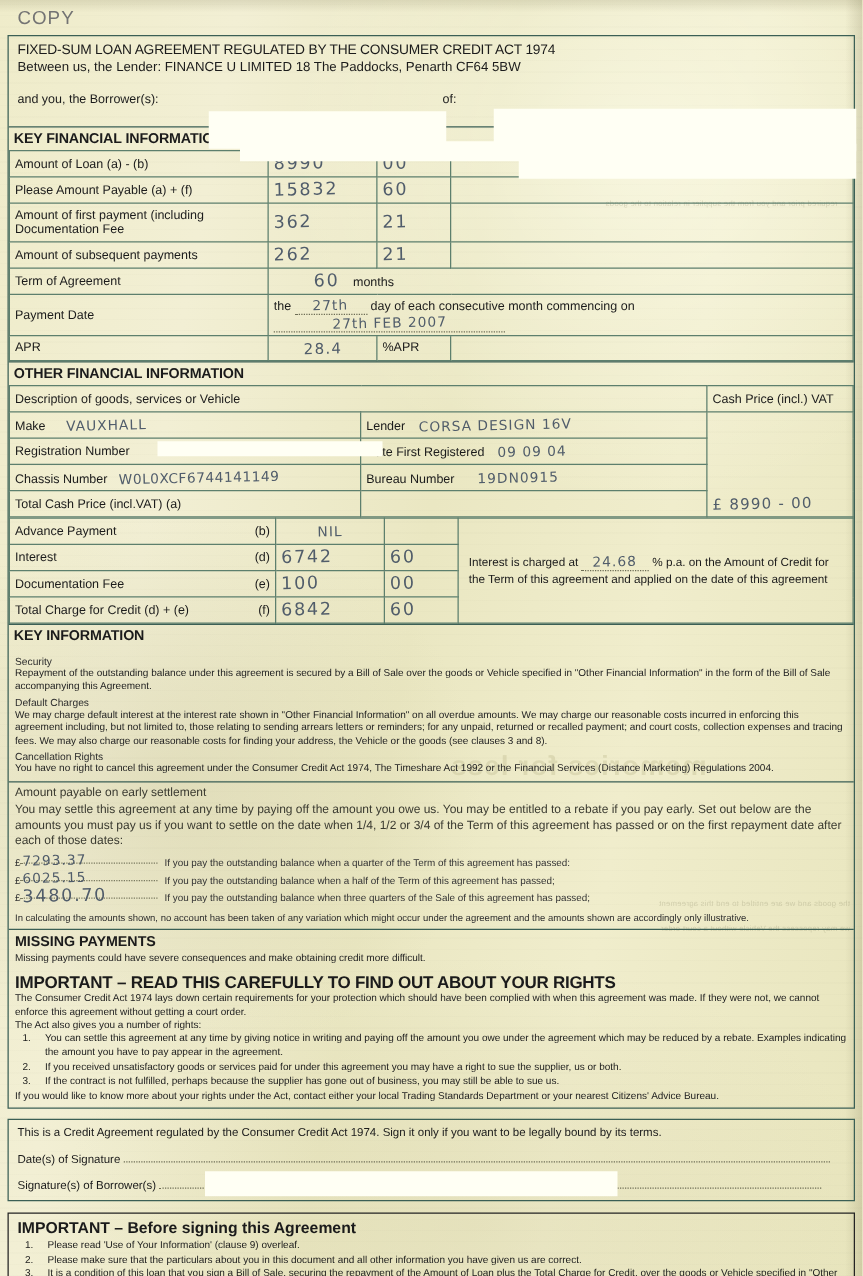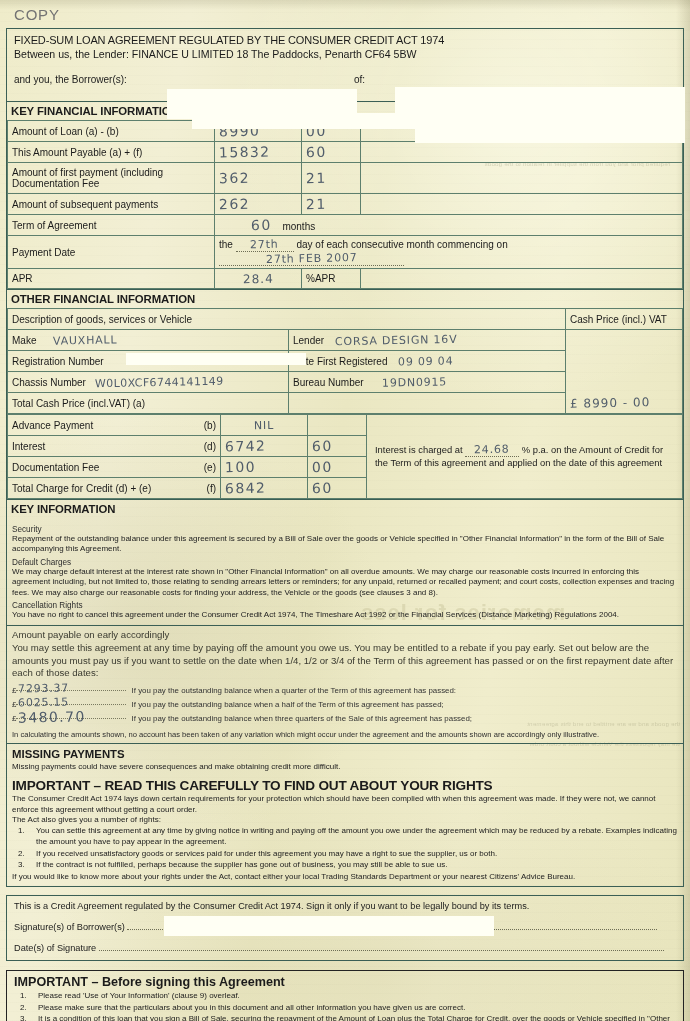--- a/index.html
+++ b/index.html
@@ -190,21 +190,21 @@
 
     <table class="grid">
       <tbody>
           <tr>
         <td class="lbl">Amount of Loan (a) - (b)</td>
         <td class="num1"><span class="hw">8990</span></td>
         <td class="num2"><span class="hw">00</span></td>
         <td class="blank"></td>
       </tr>
       <tr>
-        <td class="lbl">This Amount Payable (a) + (f)</td>
+        <td class="lbl">Please Amount Payable (a) + (f)</td>
         <td class="num1"><span class="hw">15832</span></td>
         <td class="num2"><span class="hw">60</span></td>
         <td class="blank"></td>
       </tr>
       <tr>
         <td class="lbl twoline" style="height:26px;">Amount of first payment (including Documentation Fee</td>
         <td class="num1"><span class="hw">362</span></td>
         <td class="num2"><span class="hw">21</span></td>
         <td class="blank"></td>
       </tr>
@@ -328,21 +328,21 @@
       <p class="sp">Repayment of the outstanding balance under this agreement is secured by a Bill of Sale over the goods or Vehicle specified in "Other Financial Information" in the form of the Bill of Sale accompanying this Agreement.</p>
       <div class="sp-head">Default Charges</div>
       <p class="sp">We may charge default interest at the interest rate shown in "Other Financial Information" on all overdue amounts. We may charge our reasonable costs incurred in enforcing this agreement including, but not limited to, those relating to sending arrears letters or reminders; for any unpaid, returned or recalled payment; and court costs, collection expenses and tracing fees. We may also charge our reasonable costs for finding your address, the Vehicle or the goods (see clauses 3 and 8).</p>
       <div class="sp-head">Cancellation Rights</div>
       <p class="sp">You have no right to cancel this agreement under the Consumer Credit Act 1974, The Timeshare Act 1992 or the Financial Services (Distance Marketing) Regulations 2004.</p>
     </div>
 
     <div style="border-top:1.2px solid #3b5f55;"></div>
 
     <div class="settle">
-      <div class="lead">Amount payable on early accordingly</div>
+      <div class="lead">Amount payable on early settlement</div>
       <div class="lead">You may settle this agreement at any time by paying off the amount you owe us. You may be entitled to a rebate if you pay early. Set out below are the amounts you must pay us if you want to settle on the date when 1/4, 1/2 or 3/4 of the Term of this agreement has passed or on the first repayment date after each of those dates:</div>
 
       <div class="srow" style="margin-top:6px;">
         <span class="hw tiny amt" style="left:6px;">7293.37</span>
         <span>£</span><span class="dotline"></span>
         <span>If you pay the outstanding balance when a quarter of the Term of this agreement has passed:</span>
       </div>
       <div class="srow">
         <span class="hw tiny amt" style="left:6px;">6025.15</span>
         <span>£</span><span class="dotline"></span>
@@ -371,27 +371,27 @@
         <li><span class="n">3.</span><span>If the contract is not fulfilled, perhaps because the supplier has gone out of business, you may still be able to sue us.</span></li>
       </ol>
       <p class="sp" style="margin-top:1px;">If you would like to know more about your rights under the Act, contact either your local Trading Standards Department or your nearest Citizens' Advice Bureau.</p>
     </div>
 
   </div>
 
   <div class="sigbox">
     <div>This is a Credit Agreement regulated by the Consumer Credit Act 1974. Sign it only if you want to be legally bound by its terms.</div>
     <div class="sigline">
+      <span>Date(s) of Signature</span>
+      <span class="dotfill" style="width:565px;"></span>
+    </div>
+    <div class="sigline">
       <span>Signature(s) of Borrower(s)</span>
       <span class="dotfill" style="width:530px;"></span>
       <span class="redact" style="left:150px;top:-4px;width:330px;height:20px;"></span>
-    </div>
-    <div class="sigline">
-      <span>Date(s) of Signature</span>
-      <span class="dotfill" style="width:565px;"></span>
     </div>
   </div>
 
   <div class="impbox">
     <h2>IMPORTANT – Before signing this Agreement</h2>
     <ol class="rights">
       <li><span class="n">1.</span><span>Please read 'Use of Your Information' (clause 9) overleaf.</span></li>
       <li><span class="n">2.</span><span>Please make sure that the particulars about you in this document and all other information you have given us are correct.</span></li>
       <li><span class="n">3.</span><span>It is a condition of this loan that you sign a Bill of Sale, securing the repayment of the Amount of Loan plus the Total Charge for Credit, over the goods or Vehicle specified in "Other Financial Information", immediately after signing this agreement.</span></li>
     </ol>

